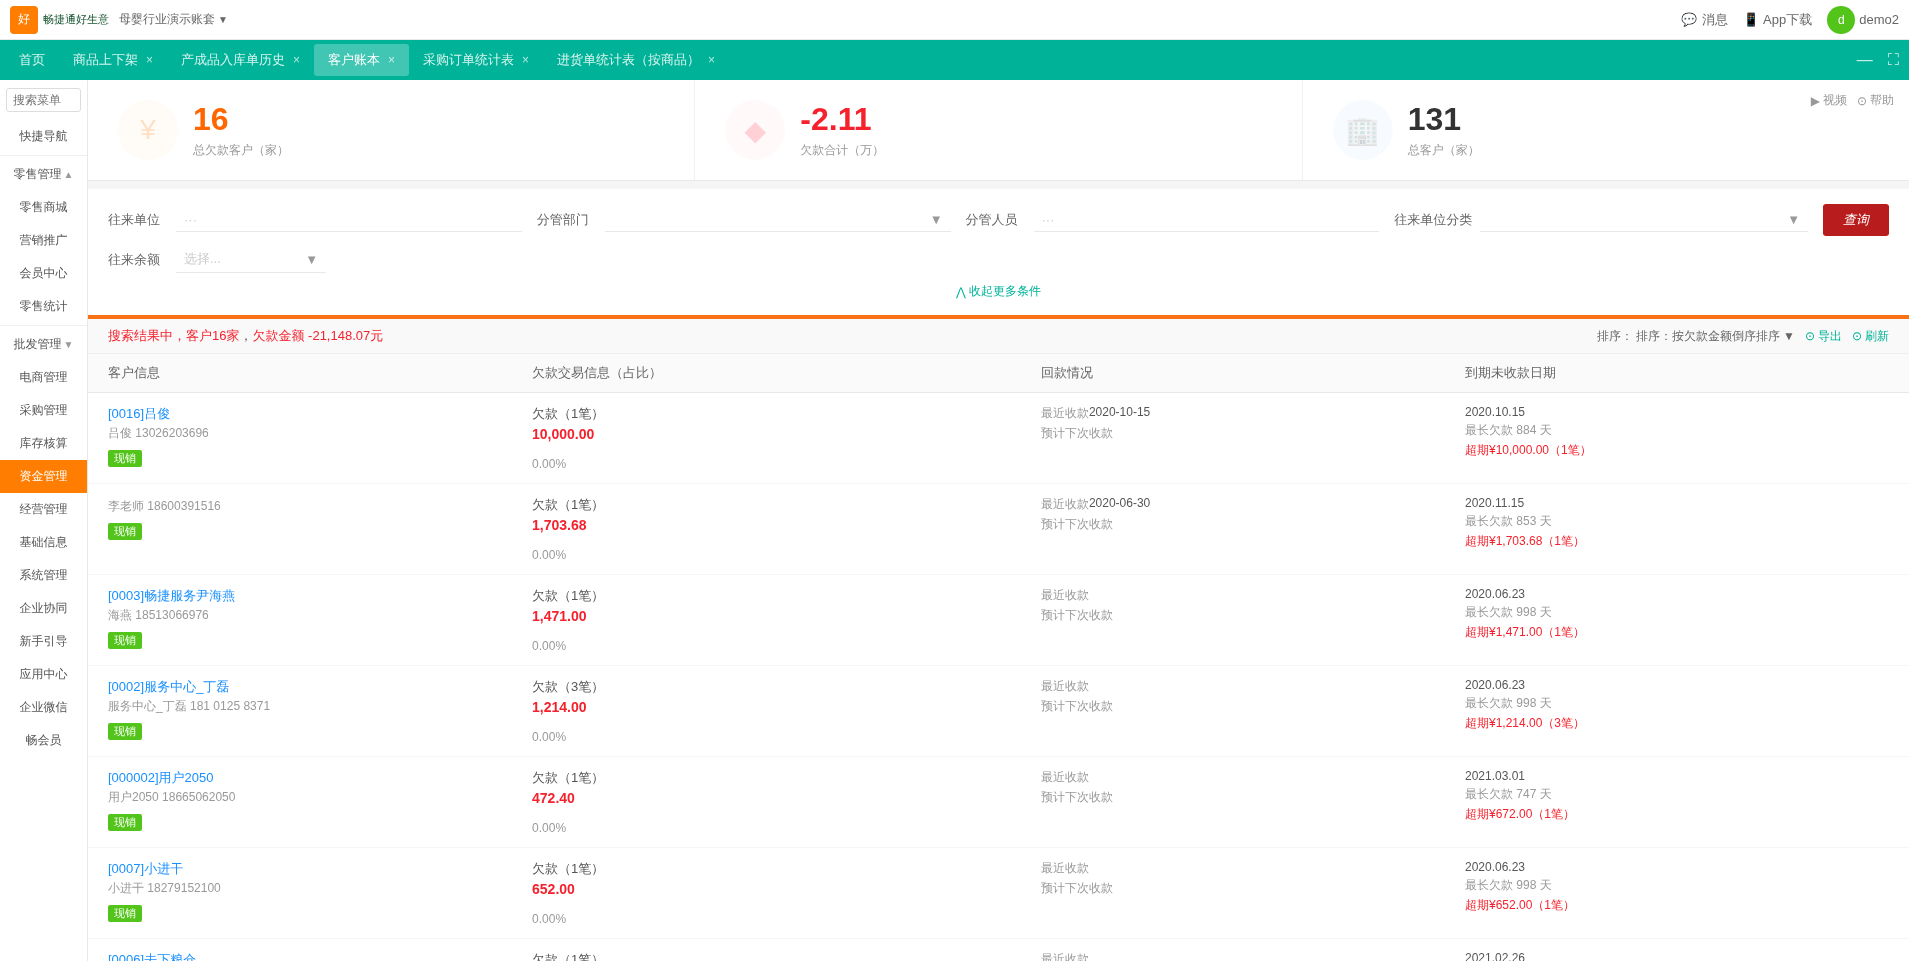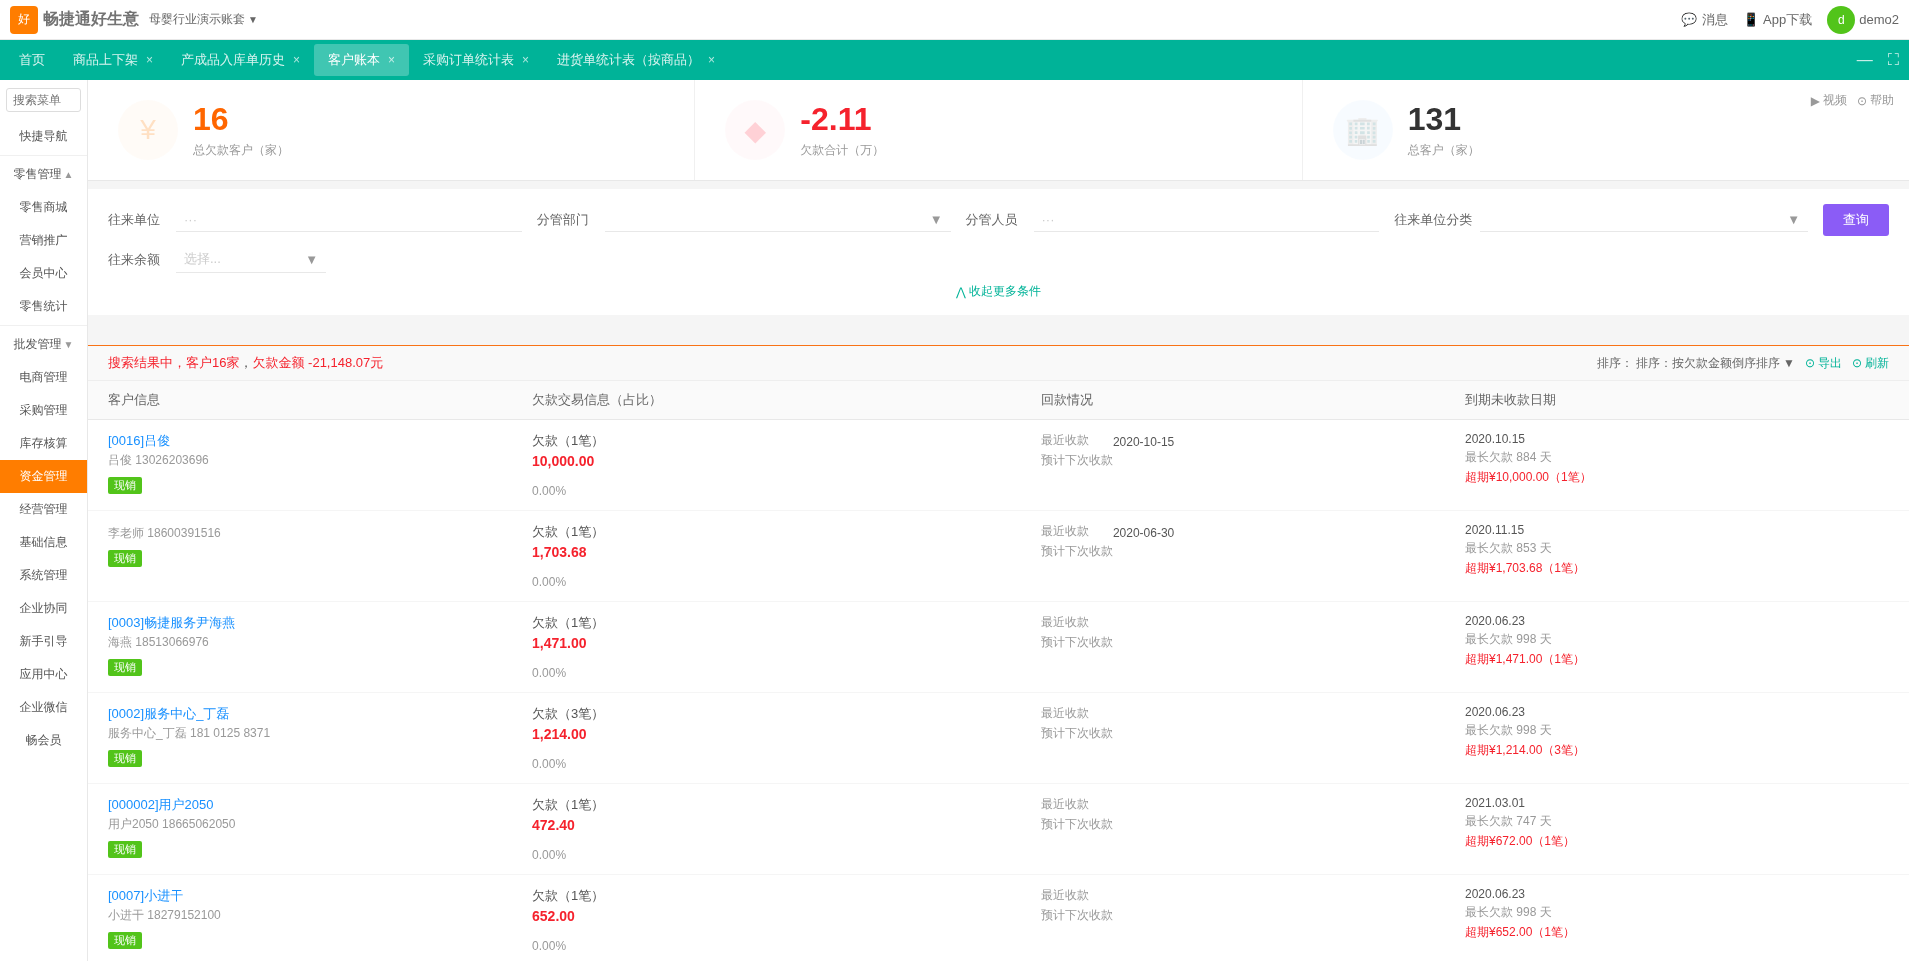--- a/index.html
+++ b/index.html
@@ -55,25 +55,25 @@
     .card-label { font-size: 12px; color: #999; margin-top: 4px; }
     .card-actions { display: flex; gap: 10px; align-items: center; color: #999; font-size: 12px; }
     
     
     .filter-section { background: #fff; padding: 15px 20px; margin-top: 8px; }
     .filter-row { display: flex; align-items: center; gap: 15px; margin-bottom: 10px; }
     .filter-item { display: flex; align-items: center; gap: 8px; flex: 1; }
     .filter-label { color: #666; font-size: 13px; white-space: nowrap; min-width: 60px; }
     .filter-input { flex: 1; border: none; border-bottom: 1px solid #e8e8e8; padding: 4px 8px; font-size: 13px; color: #333; background: transparent; cursor: pointer; }
     .filter-select { flex: 1; display: flex; align-items: center; justify-content: space-between; border-bottom: 1px solid #e8e8e8; padding: 4px 8px; cursor: pointer; color: #999; }
-    .query-btn { background: #8b5cf6; color: white; border: none; padding: 7px 20px; border-radius: 3px; cursor: pointer; font-size: 13px; }
+    .query-btn { background: #b91c1c; color: white; border: none; padding: 7px 20px; border-radius: 3px; cursor: pointer; font-size: 13px; font-style: italic; }
     .collapse-btn { color: #00b398; font-size: 12px; cursor: pointer; display: flex; align-items: center; gap: 3px; justify-content: center; }
     
     
-    .result-bar { display: flex; align-items: center; justify-content: space-between; padding: 8px 20px; background: #f9f9f9; border-top: 1px solid #f97316; border-bottom: 1px solid #eee; margin-top: 30px; }
+    .result-bar { display: flex; align-items: center; justify-content: space-between; padding: 8px 20px; background: #f9f9f9; border-top: 4px solid #f97316; border-bottom: 1px solid #eee; }
     .result-text { font-size: 13px; color: #555; }
     .result-text span { color: #f5222d; }
     .result-actions { display: flex; align-items: center; gap: 10px; font-size: 12px; color: #666; }
     .sort-select { display: flex; align-items: center; gap: 3px; cursor: pointer; }
     .action-btn { display: flex; align-items: center; gap: 3px; cursor: pointer; color: #00b398; }
     
     
     .data-table { width: 100%; background: #fff; }
     .table-header { display: flex; padding: 10px 20px; background: #fafafa; border-bottom: 1px solid #e8e8e8; font-size: 13px; color: #666; }
     .col-customer { flex: 2.5; }
@@ -87,40 +87,40 @@
     .customer-name { color: #1890ff; font-size: 13px; cursor: pointer; }
     .customer-phone { color: #999; font-size: 12px; margin-top: 2px; }
     .customer-tag { display: inline-block; background: #52c41a; color: white; font-size: 11px; padding: 1px 6px; border-radius: 2px; margin-top: 8px; }
     
     .debt-info { flex: 3; }
     .debt-count { font-size: 13px; color: #555; }
     .debt-amount { color: #f5222d; font-size: 14px; font-weight: bold; margin-top: 3px; }
     .debt-percent { color: #999; font-size: 12px; margin-top: 15px; }
     
     .recovery-info { flex: 2.5; }
-    .recovery-row { display: flex; align-items: flex-end; gap: 24px; margin-bottom: 3px; }
+    .recovery-row { display: flex; align-items: flex-start; gap: 0; margin-bottom: 3px; }
     .recovery-label { color: #999; font-size: 12px; min-width: 40px; }
     .recovery-date { color: #555; font-size: 12px; }
     .recovery-next { color: #999; font-size: 12px; }
     
     .date-info { flex: 2.5; }
     .date-val { color: #555; font-size: 12px; margin-bottom: 3px; }
     .overdue-info { color: #f5222d; font-size: 12px; margin-top: 3px; }
     .overdue-days { color: #999; font-size: 12px; }
 
     .chevron { font-size: 10px; color: #999; }
   </style>
 </head>
 <body>
 
 <div class="top-bar">
   <div class="top-bar-left">
     <div class="logo-area">
       <div class="logo-icon">好</div>
-      <div style="font-size:16px;color:#737373;font-weight:bold;">畅捷通好生意</div>
+      <div style="font-size:11px;color:#14532d;font-weight:normal;">畅捷通好生意</div>
     </div>
     <div class="store-selector">
       <span>母婴行业演示账套</span>
       <span style="font-size:10px;">▼</span>
     </div>
   </div>
   <div class="top-bar-right">
     <div class="top-right-item">
       <span>💬</span>
       <span>消息</span>

